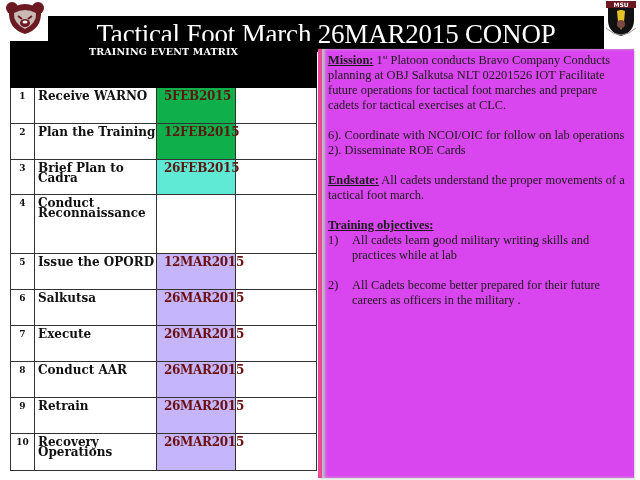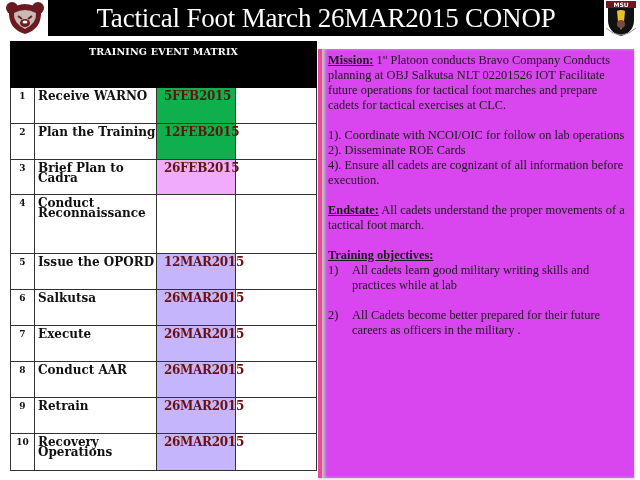--- a/index.html
+++ b/index.html
@@ -1,21 +1,21 @@
 <!DOCTYPE html>
 <html><head>
 <meta charset="utf-8">
 <style>
   * { box-sizing: border-box; margin: 0; padding: 0; }
   html, body { width: 640px; height: 480px; overflow: hidden; background: #ffffff; }
   body { position: relative; font-family: "Liberation Serif", serif; }
 
   
   .title-bar {
-    position: absolute; left: 48px; top: 0; width: 556px; height: 36px;
+    position: absolute; left: 48px; top: 16px; width: 556px; height: 36px;
     background: #000000; color: #ffffff;
     font-family: "Liberation Serif", serif; font-size: 27px;
     line-height: 36px; text-align: center; letter-spacing: -0.2px;
   }
   .logo-left {
     position: absolute; left: 4px; top: 1px; width: 42px; height: 34px;
   }
   .logo-right {
     position: absolute; left: 603px; top: 0px; width: 36px; height: 38px;
   }
@@ -33,21 +33,21 @@
     border: 1px solid #000;
   }
   .matrix td {
     border: 1.5px solid #333333; vertical-align: top;
     font-size: 12px; font-weight: bold; color: #111;
     padding: 3px 0 0 3px; line-height: 10px;
   }
   .matrix td.num { text-align: center; padding-left: 0; font-size: 9px; }
   .matrix td.date { padding-left: 7px; letter-spacing: -0.3px; }
   .matrix td.date.green { background: #0fb04c; color: #5a1810; }
-  .matrix td.date.orange { background: #f0abfc; color: #5a1810; }
+  .matrix td.date.orange { background: #5eead4; color: #5a1810; }
   .matrix td.date.red { background: #c4b5fd; color: #6a1010; }
   .matrix td.date.none { background: #ffffff; }
 
   
   .panel {
     position: absolute; left: 318px; top: 40px; width: 316px; height: 429px;
     background: #d946ef;
     border-left: 4px solid #ec4899;
     box-shadow: inset 3px 0 3px #bfc2be, 1px 1px 2px #d0d2cf;
     padding: 4px 4px 0 6px;
@@ -165,23 +165,22 @@
       <td></td>
     </tr>
   </tbody>
 </table>
 
 <div class="panel">
   <p>
     <span class="lbl">Mission:</span><span> 1</span><sup>st</sup><span> Platoon conducts Bravo Company Conducts planning at OBJ Salkutsa NLT 02201526 IOT Facilitate future operations for tactical foot marches and prepare cadets for tactical exercises at CLC.</span>
   </p>
   <div class="gap"></div>
-  <p>1). Coordinate with NCOI/OIC for follow on lab operations</p>
+  <p>6). Coordinate with NCOI/OIC for follow on lab operations</p>
   <p>2). Disseminate ROE Cards</p>
-  <p>4). Ensure all cadets are cognizant of all information before execution.</p>
   <div class="gap"></div>
   <p>
     <span class="lbl">Endstate:</span><span> All cadets understand the proper movements of a tactical foot march.</span>
   </p>
   <div class="gap"></div>
   <p class="lbl">Training objectives:</p>
   <div class="obj">
     <span class="n">1)</span>
     <span class="t">All cadets learn good military writing skills and practices while at lab</span>
   </div>

